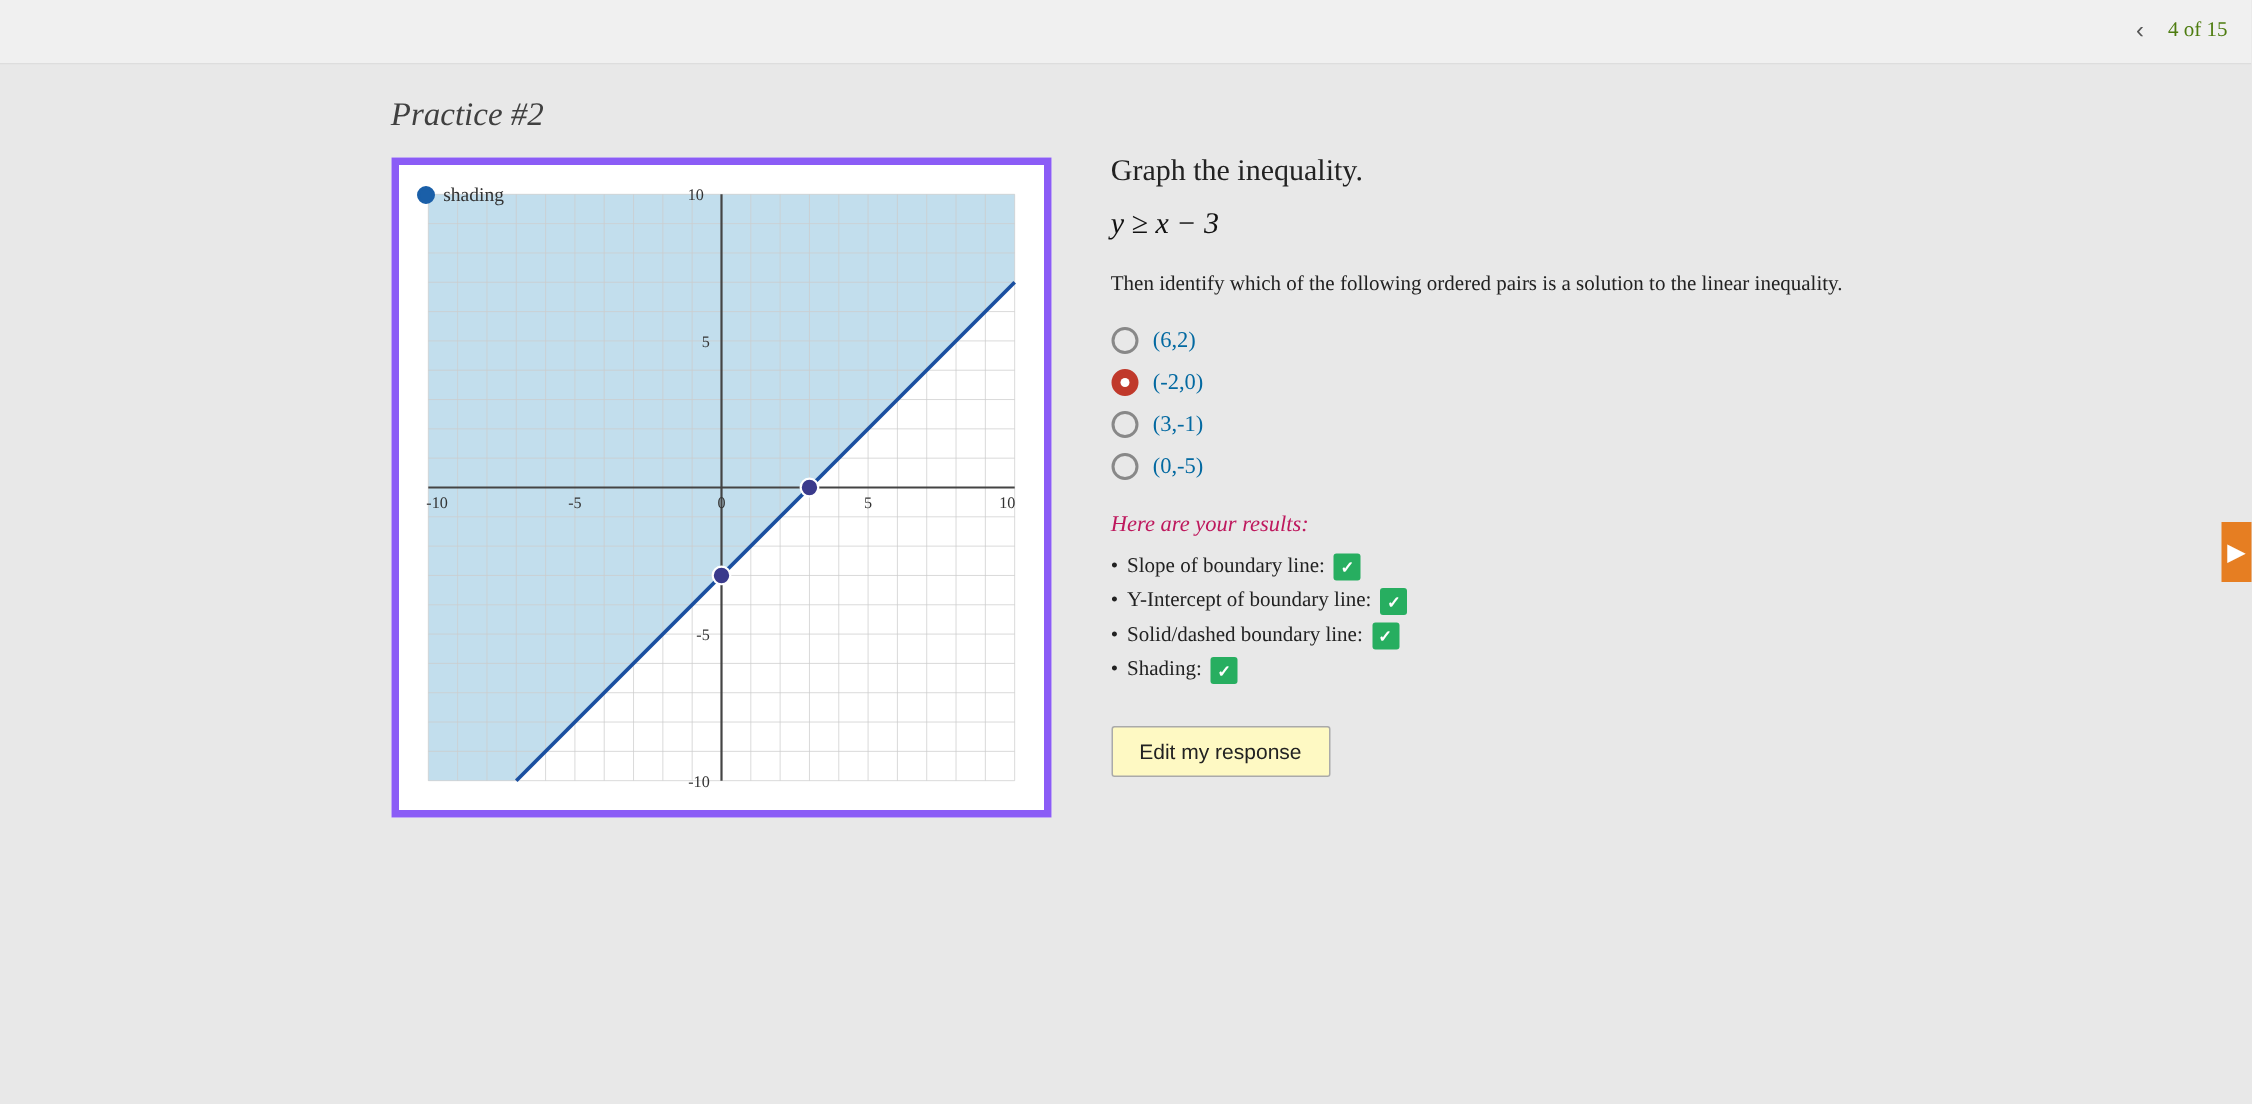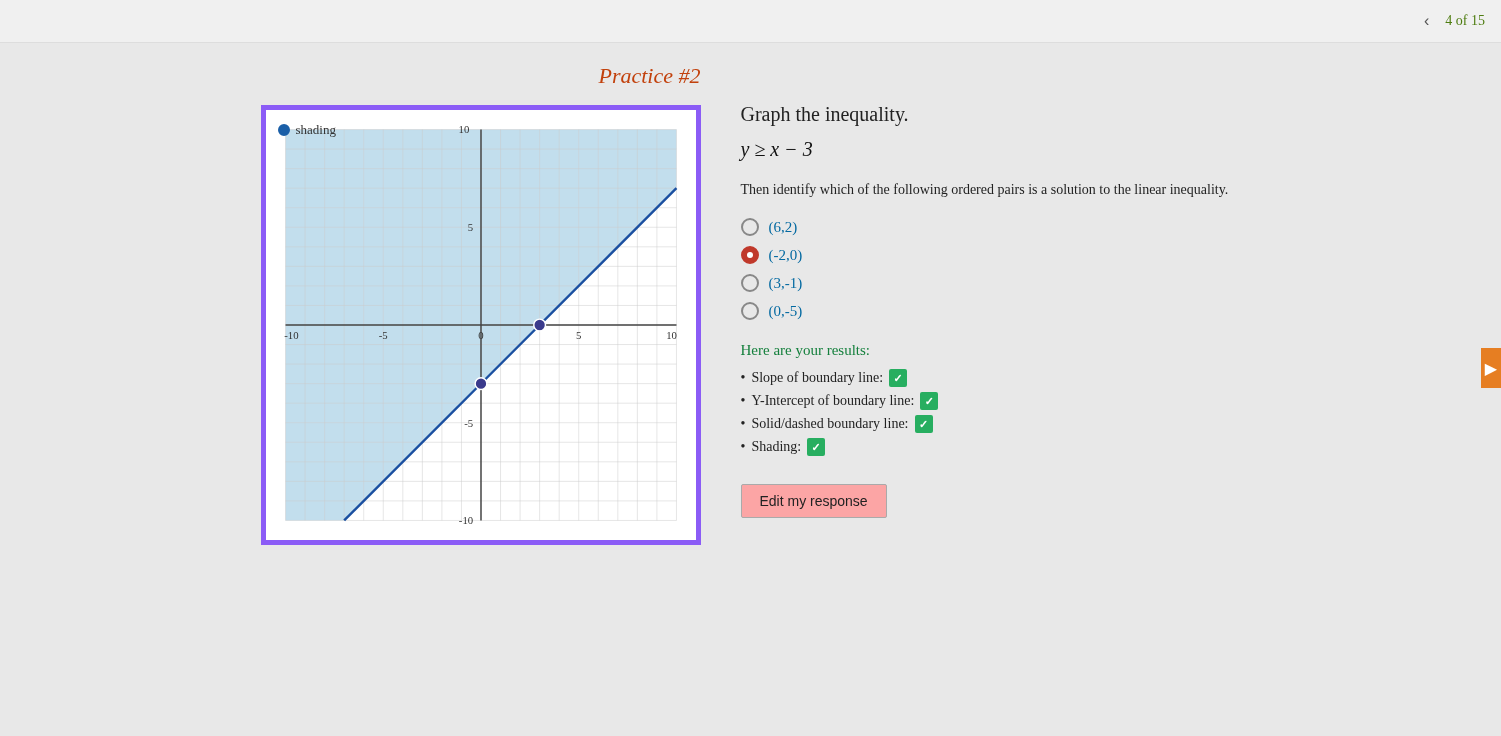--- a/index.html
+++ b/index.html
@@ -38,25 +38,25 @@
       display: flex;
       padding: 20px 40px;
       gap: 40px;
       align-items: flex-start;
       justify-content: center;
     }
     .graph-section {
       flex-shrink: 0;
     }
     .page-title {
-      text-align: right;
+      text-align: left;
       font-size: 22px;
       font-weight: normal;
       margin-bottom: 16px;
-      color: #c2410c;
+      color: #404040;
       font-style: italic;
     }
     .graph-container {
       position: relative;
       width: 440px;
       height: 440px;
       background: white;
       border: 5px solid #8b5cf6;
     }
     .shading-label {
@@ -132,22 +132,23 @@
       width: 6px;
       height: 6px;
       background: white;
       border-radius: 50%;
     }
     .results-section {
       margin-bottom: 18px;
     }
     .results-title {
       font-size: 15px;
-      color: #15803d;
+      color: #be185d;
       margin-bottom: 10px;
+      font-style: italic;
     }
     .result-item {
       display: flex;
       align-items: center;
       gap: 6px;
       font-size: 14px;
       color: #222;
       margin-bottom: 5px;
     }
     .check-badge {
@@ -158,21 +159,21 @@
       display: flex;
       align-items: center;
       justify-content: center;
       color: white;
       font-size: 11px;
       font-weight: bold;
       flex-shrink: 0;
     }
     .edit-btn {
       border: 1px solid #aaa;
-      background: #fca5a5;
+      background: #fef9c3;
       padding: 8px 18px;
       font-size: 14px;
       cursor: pointer;
       color: #222;
       border-radius: 2px;
       margin-top: 10px;
     }
     
     .graph-svg {
       width: 100%;

